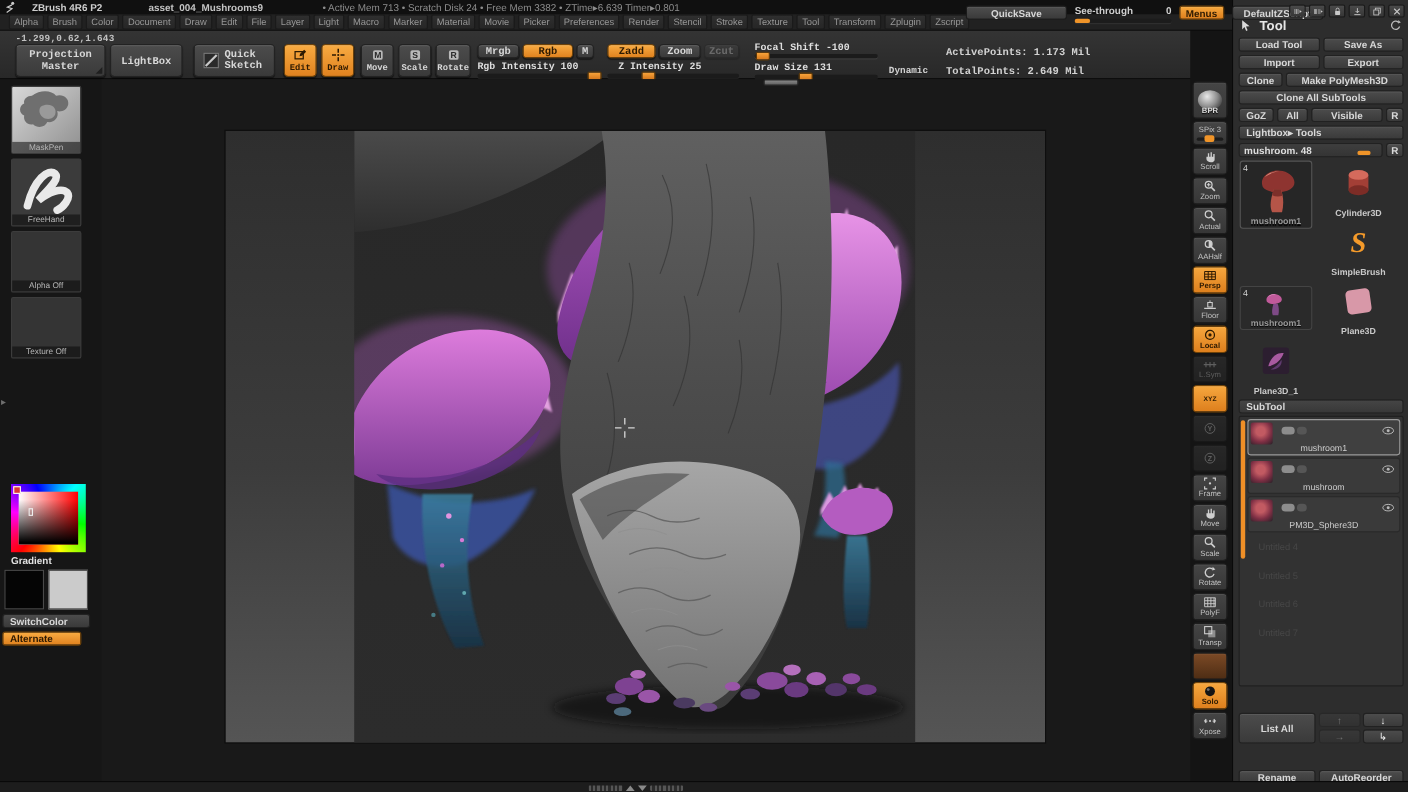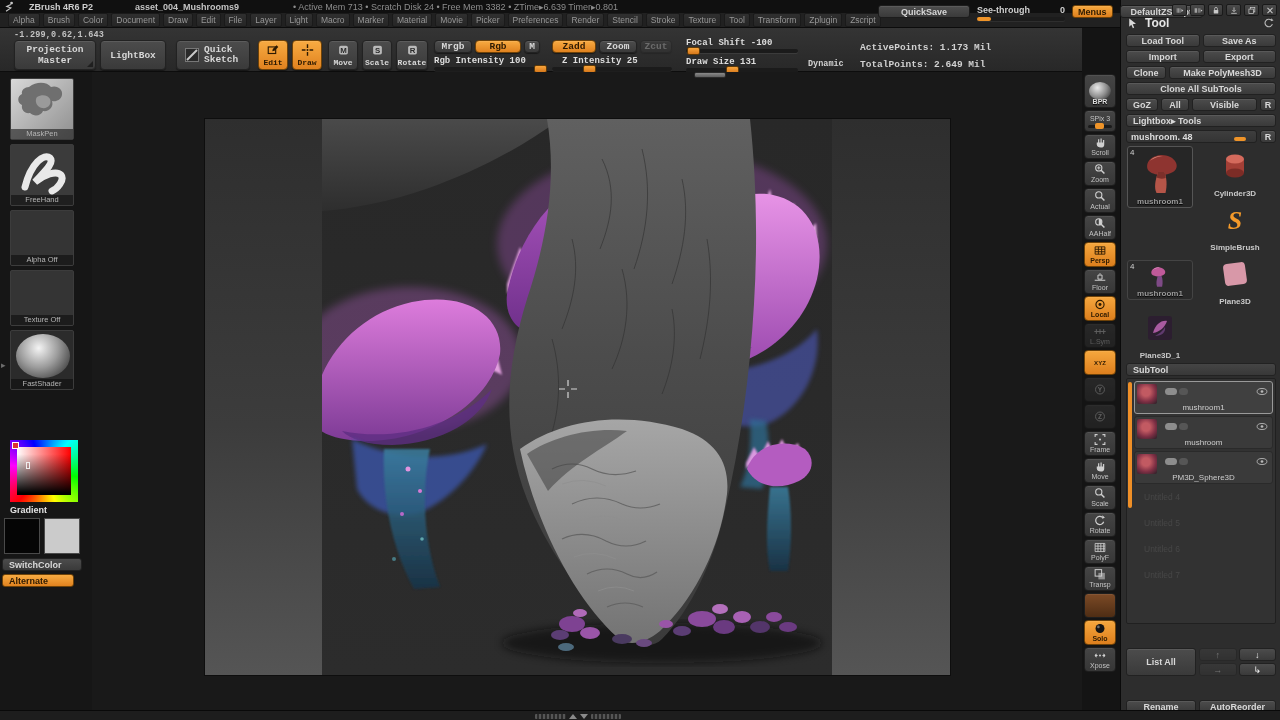--- a/index.html
+++ b/index.html
@@ -556,24 +556,20 @@
       <path fill="#6f6f6f" d="M18 8c8-6 18-5 22 0 6-2 12 2 11 8-1 5-6 7-10 6 2 6-3 11-9 10-2 5-9 6-13 2-5 1-9-3-8-8-5-2-5-9 0-11-1-4 3-7 7-7z"></path>
       <path fill="#9a9a9a" d="M26 18c5-3 11-2 13 2 2 5-2 10-8 9-5-1-8-7-5-11z"></path>
     </svg>
     <div class="cap">MaskPen</div>
   </div>
   <div class="lb-thumb" style="top:138px;height:56px;background:#343434">
     <div class="cap">Alpha Off</div>
   </div>
   <div class="lb-thumb" style="top:198px;height:56px;background:#343434">
     <div class="cap">Texture Off</div>
-  </div>
-  <div class="lb-thumb" style="top:236px;height:60px;background:#2b2b2b;top:258px">
-    <div style="position:absolute;left:5px;top:3px;width:54px;height:44px;border-radius:50%;background:radial-gradient(circle at 42% 32%, #f4f4f4, #9c9c9c 45%, #3a3a3a 88%)"></div>
-    <div class="cap">FastShader</div>
   </div>
 
   <div id="colorpicker">
     <div id="cp-inner"></div>
     <div id="cp-mark-ring"></div>
     <div id="cp-mark-sq"></div>
   </div>
   <div class="lb-label" style="top:433px">Gradient</div>
 
   <div id="swatch-main" style="left:4px;top:446px;background:#050505"></div>

